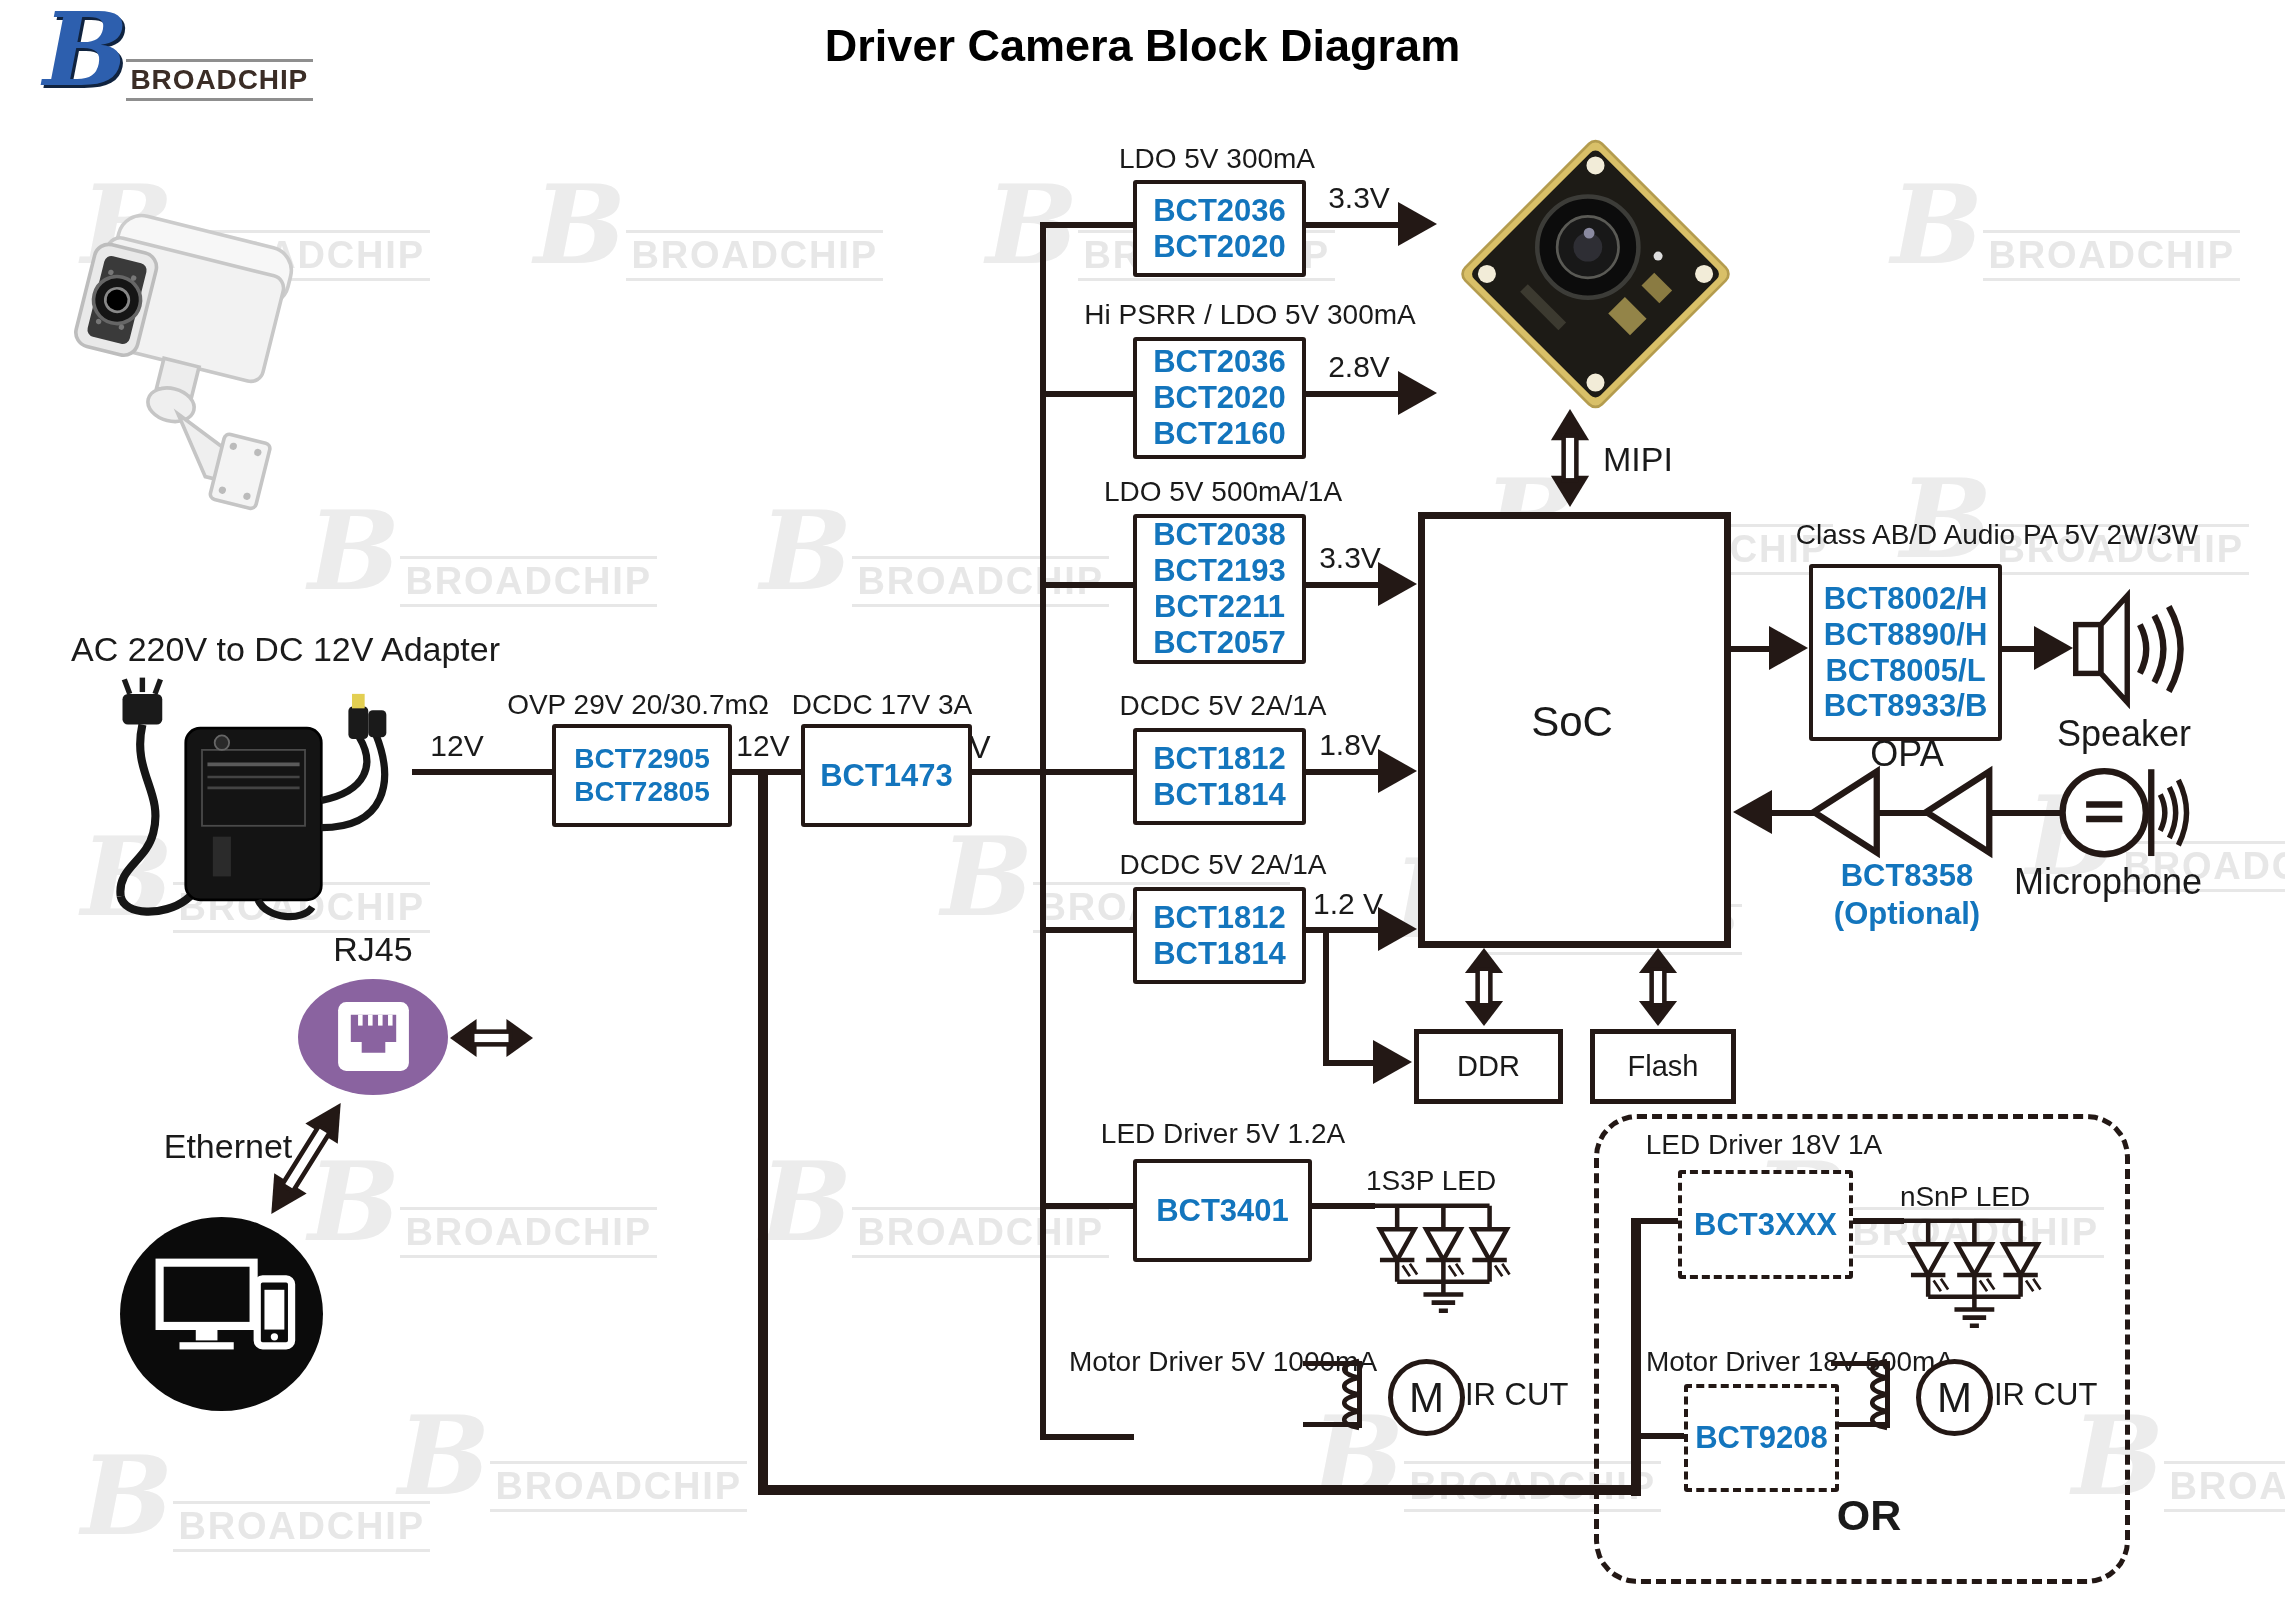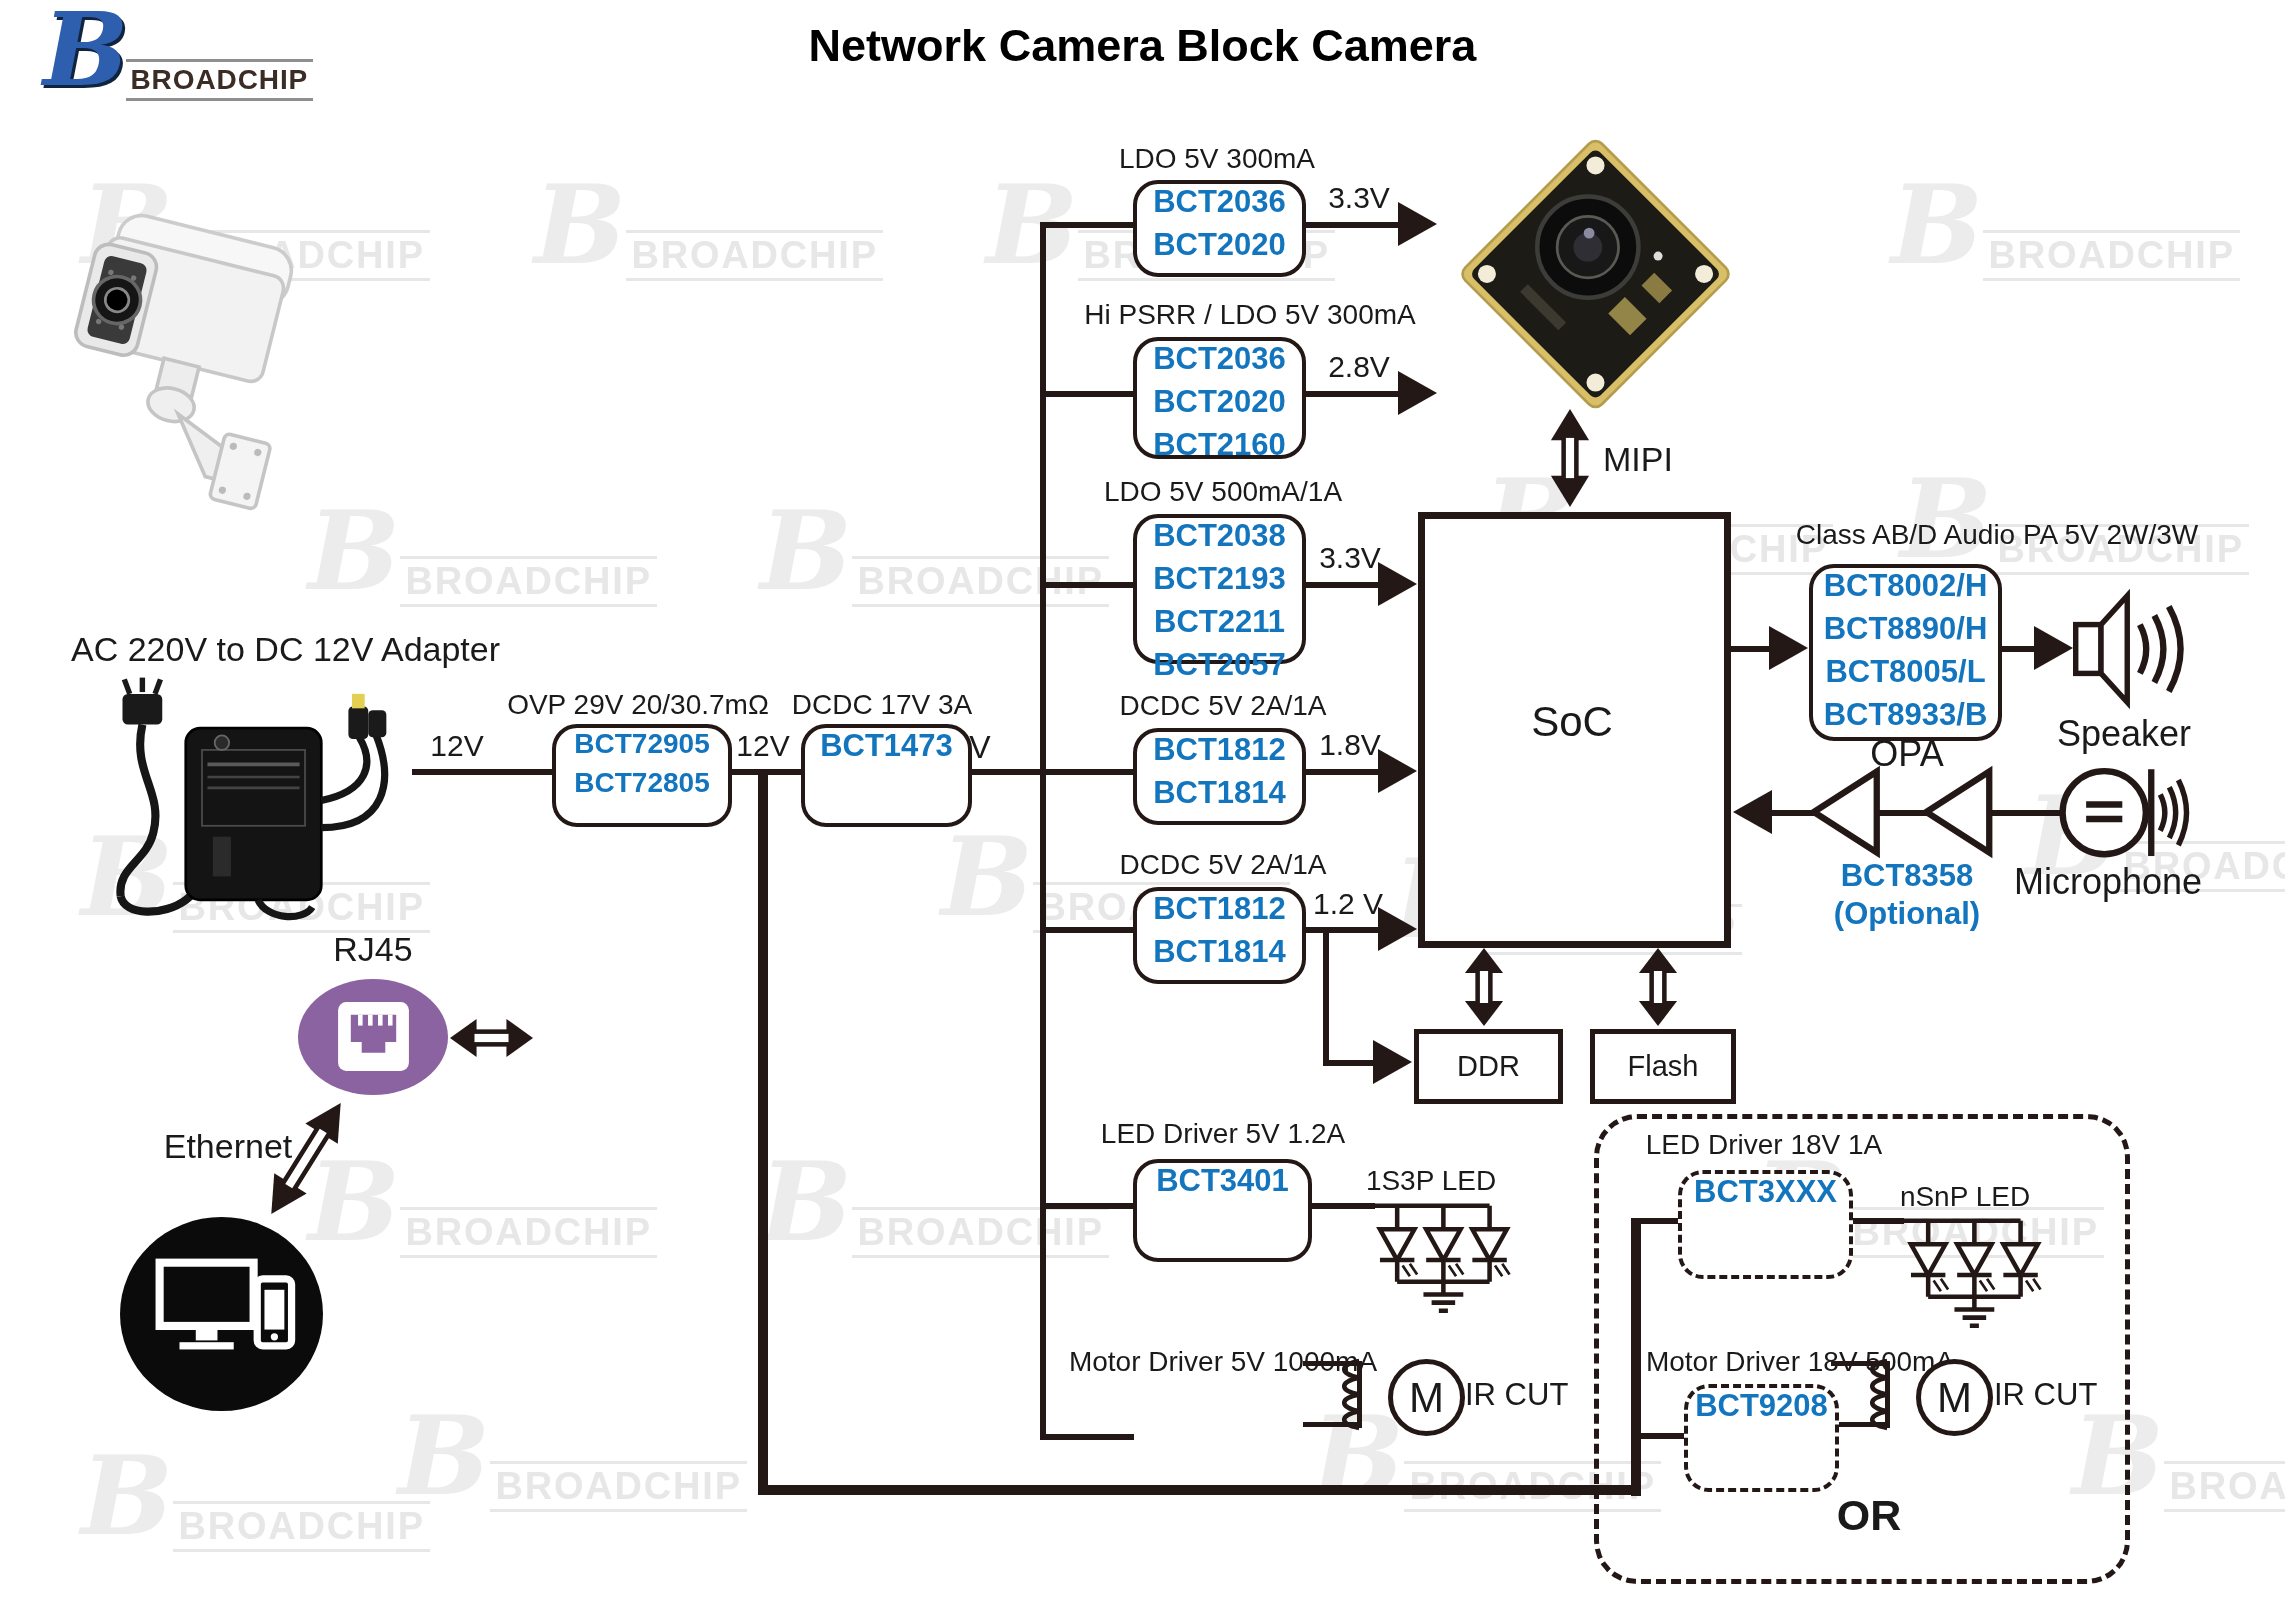--- a/index.html
+++ b/index.html
@@ -1,22 +1,22 @@
 <!DOCTYPE html>
 <html style="font-size:14.5px"><head>
 <meta charset="utf-8">
 <style>
   html,body{margin:0;padding:0;background:#fff;}
   #page{position:relative;width:2285px;height:1615px;background:#fff;overflow:hidden;
         font-family:"Liberation Sans",sans-serif;color:#1a1a1a;}
   .line{position:absolute;background:#231815;}
   .lbl{position:absolute;font-size:28px;color:#1a1a1a;white-space:nowrap;}
   .ctr{transform:translateX(-50%);}
-  .chipbox{position:absolute;border:4.5px solid #231815;border-radius:25px;background:#fff;
-           display:flex;flex-direction:column;align-items:center;justify-content:flex-start;gap:7px;z-index:3;}
+  .chipbox{position:absolute;border:4.5px solid #231815;border-radius:3px;background:#fff;
+           display:flex;flex-direction:column;align-items:center;justify-content:center;gap:0;z-index:3;}
   .chipbox.dash{border-style:dashed;}
   .chip{color:#1375bd;font-weight:bold;font-size:31px;line-height:1.16;white-space:nowrap;}
   .sqbox{position:absolute;border:5.4px solid #231815;background:#fff;display:flex;
          align-items:center;justify-content:center;font-size:29px;z-index:3;}
   .ar{position:absolute;width:0;height:0;border-top:22.6px solid transparent;border-bottom:22.6px solid transparent;z-index:4;}
   .ar.r{border-left:39px solid #231815;}
   .ar.l{border-right:39px solid #231815;}
   .vout{position:absolute;font-size:28px;color:#1a1a1a;white-space:nowrap;}
   .wm{position:absolute;display:flex;align-items:flex-start;z-index:0;pointer-events:none;}
   .wm-b{font-family:"DejaVu Serif",serif;font-style:italic;font-weight:bold;font-size:109px;
@@ -106,21 +106,21 @@
     </div>
   <div class="wm" style="left:1312px;top:1407px">
       <span class="wm-b">B</span>
       <span class="wm-t">BROADCHIP</span>
     </div>
   <div class="wm" style="left:2072px;top:1407px">
       <span class="wm-b">B</span>
       <span class="wm-t">BROADCHIP</span>
     </div>
 
-  <div class="title">Network Camera Block Camera</div>
+  <div class="title">Driver Camera Block Diagram</div>
   <div style="position:absolute;left:43px;top:7.2px;z-index:5;">
     <span style="font-family:'DejaVu Serif',serif;font-style:italic;font-weight:bold;font-size:101px;line-height:0.85;color:#2d5fae;text-shadow:2.7px 2.7px 0 #10233f;">B</span>
     <span style="position:absolute;left:83px;top:52px;font-weight:bold;font-size:28px;letter-spacing:0.9px;color:#3b2d26;border-top:3.6px solid #8f8f8f;border-bottom:3.6px solid #8f8f8f;padding:1.8px 4.5px;">BROADCHIP</span>
   </div>
 
   <svg style="left:63px;top:149px;z-index:2;" width="244" height="362" viewBox="0 0 270 400">
     <g transform="rotate(14 135 200)">
       <rect x="38" y="88" width="196" height="64" rx="26" fill="#f7f7f7" stroke="#cccccc" stroke-width="4"></rect>
       <rect x="30" y="118" width="200" height="120" rx="14" fill="#f2f2f2" stroke="#c8c8c8" stroke-width="4"></rect>
       <rect x="18" y="128" width="70" height="116" rx="16" fill="#e9e9e9" stroke="#bdbdbd" stroke-width="4"></rect>

